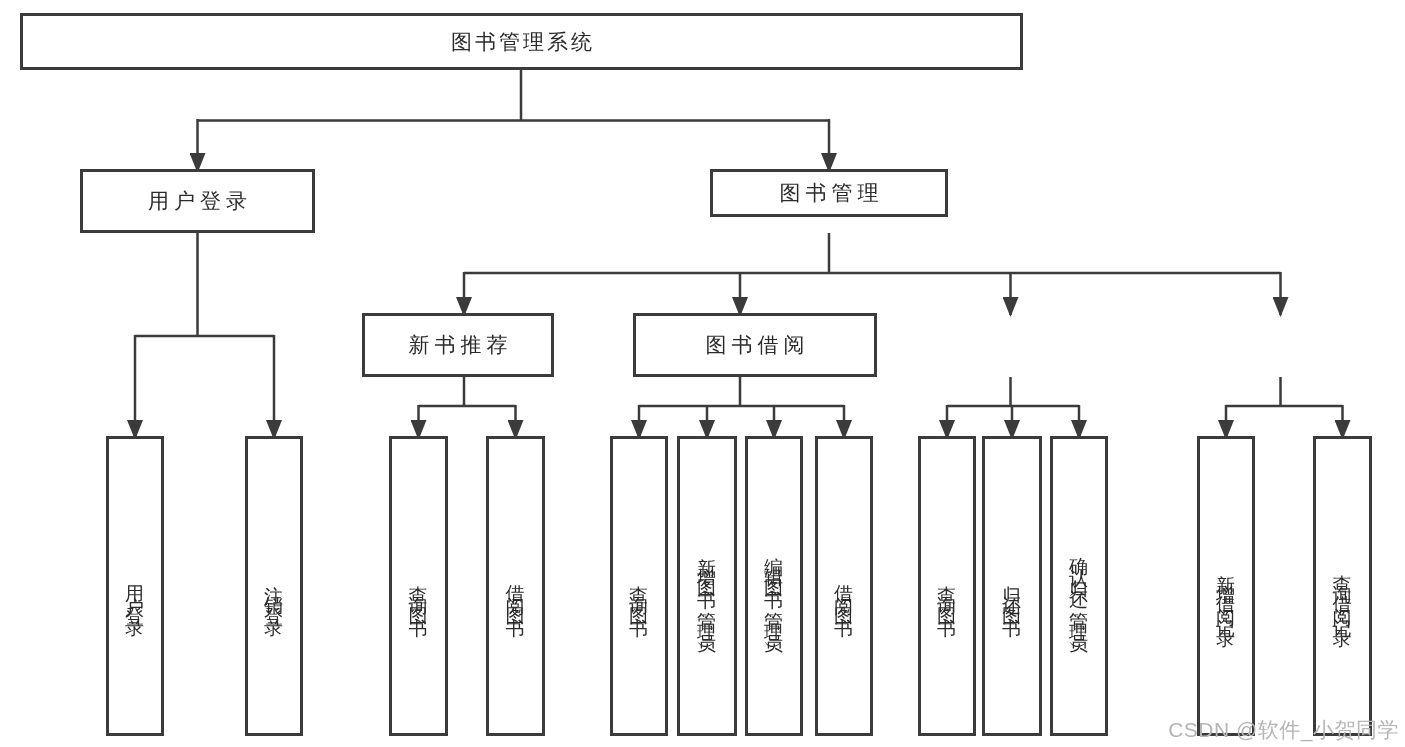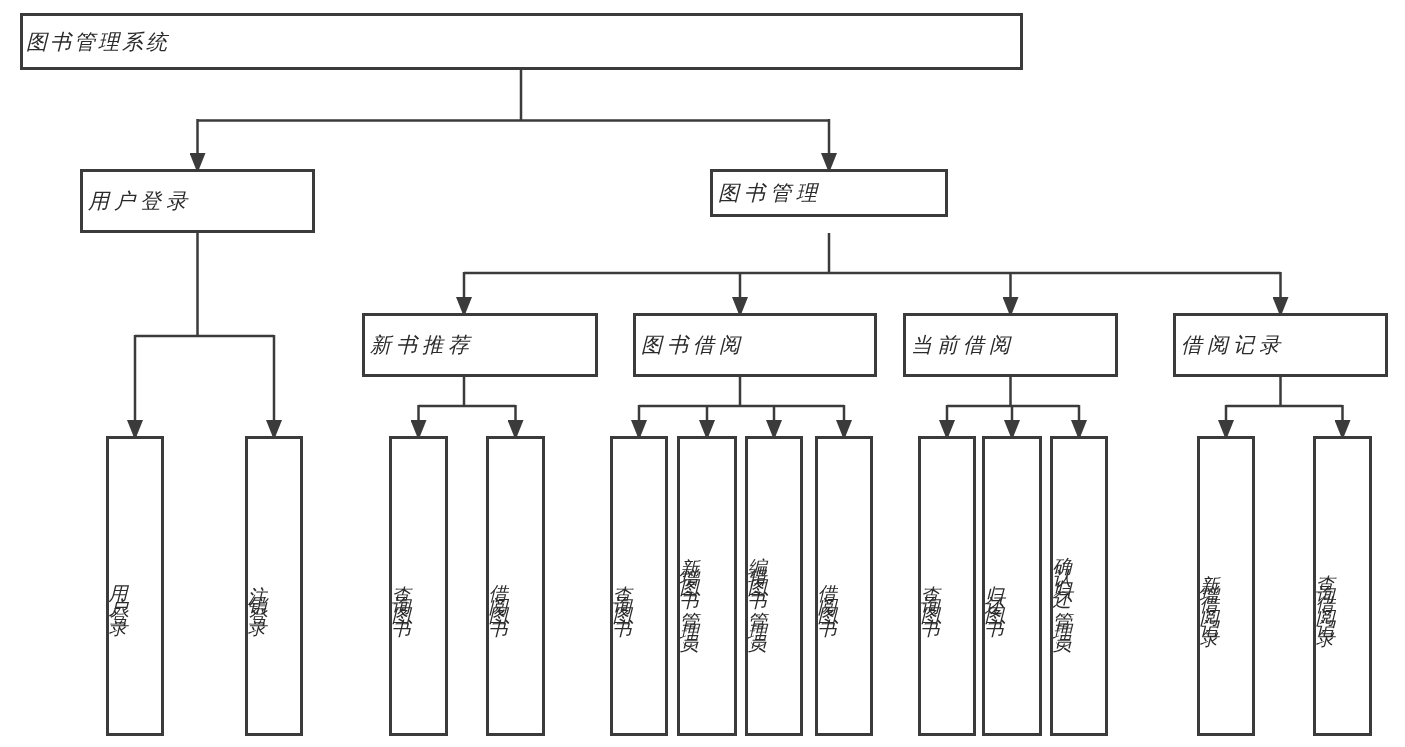--- a/index.html
+++ b/index.html
@@ -7,21 +7,21 @@
     position:relative;width:1405px;height:747px;overflow:hidden;
     background:var(--bg,#ffffff);
     font-family:"Liberation Sans","DejaVu Sans",sans-serif;
     color:var(--text,#2b2b2b);
   }
   .wires{position:absolute;left:0;top:0;width:1405px;height:747px;pointer-events:none;}
   .node{
     position:absolute;box-sizing:border-box;
     border:3px solid var(--border,#3b3b3b);
     background:#fff;
-    display:flex;align-items:center;font-style:italic;
+    display:flex;align-items:center;justify-content:center;
   }
   .hlabel{
     font-size:21px;letter-spacing:5px;padding-left:5px;
     white-space:nowrap;color:var(--text,#2b2b2b);
   }
   .title .hlabel{letter-spacing:3px;padding-left:3px;}
   .vtext{
     writing-mode:vertical-rl;text-orientation:mixed;
     font-size:19px;letter-spacing:11px;padding-top:11px;
     color:var(--text,#2b2b2b);line-height:1;
@@ -88,31 +88,25 @@
     <span class="hlabel">图书管理系统</span>
   </div>
 
   <div class="node" style="left:80px;top:169px;width:235px;height:64px">
     <span class="hlabel">用户登录</span>
   </div>
   <div class="node" style="left:710px;top:169px;width:238px;height:48px">
     <span class="hlabel">图书管理</span>
   </div>
 
-  <div class="node" style="left:362px;top:313px;width:236px;height:64px">
+  <div class="node" style="left:362px;top:313px;width:192px;height:64px">
     <span class="hlabel">新书推荐</span>
   </div>
   <div class="node" style="left:633px;top:313px;width:244px;height:64px">
     <span class="hlabel">图书借阅</span>
-  </div>
-  <div class="node" style="left:903px;top:313px;width:215px;height:64px">
-    <span class="hlabel">当前借阅</span>
-  </div>
-  <div class="node" style="left:1173px;top:313px;width:215px;height:64px">
-    <span class="hlabel">借阅记录</span>
   </div>
 
   <div class="node" style="left:106px;top:436px;width:58px;height:300px">
     <span class="vtext">用户登录</span>
   </div>
   <div class="node" style="left:245px;top:436px;width:58px;height:300px">
     <span class="vtext">注销登录</span>
   </div>
 
   <div class="node" style="left:389px;top:436px;width:59px;height:300px">
@@ -145,13 +139,14 @@
     <span class="vtext">确认归还（管理员）</span>
   </div>
 
   <div class="node" style="left:1197px;top:436px;width:58px;height:300px">
     <span class="vtext">新增借阅记录</span>
   </div>
   <div class="node" style="left:1313px;top:436px;width:59px;height:300px">
     <span class="vtext">查询借阅记录</span>
   </div>
 
+  <div class="watermark">CSDN @软件_小贺同学</div>
 </div>
 
 </body></html>

